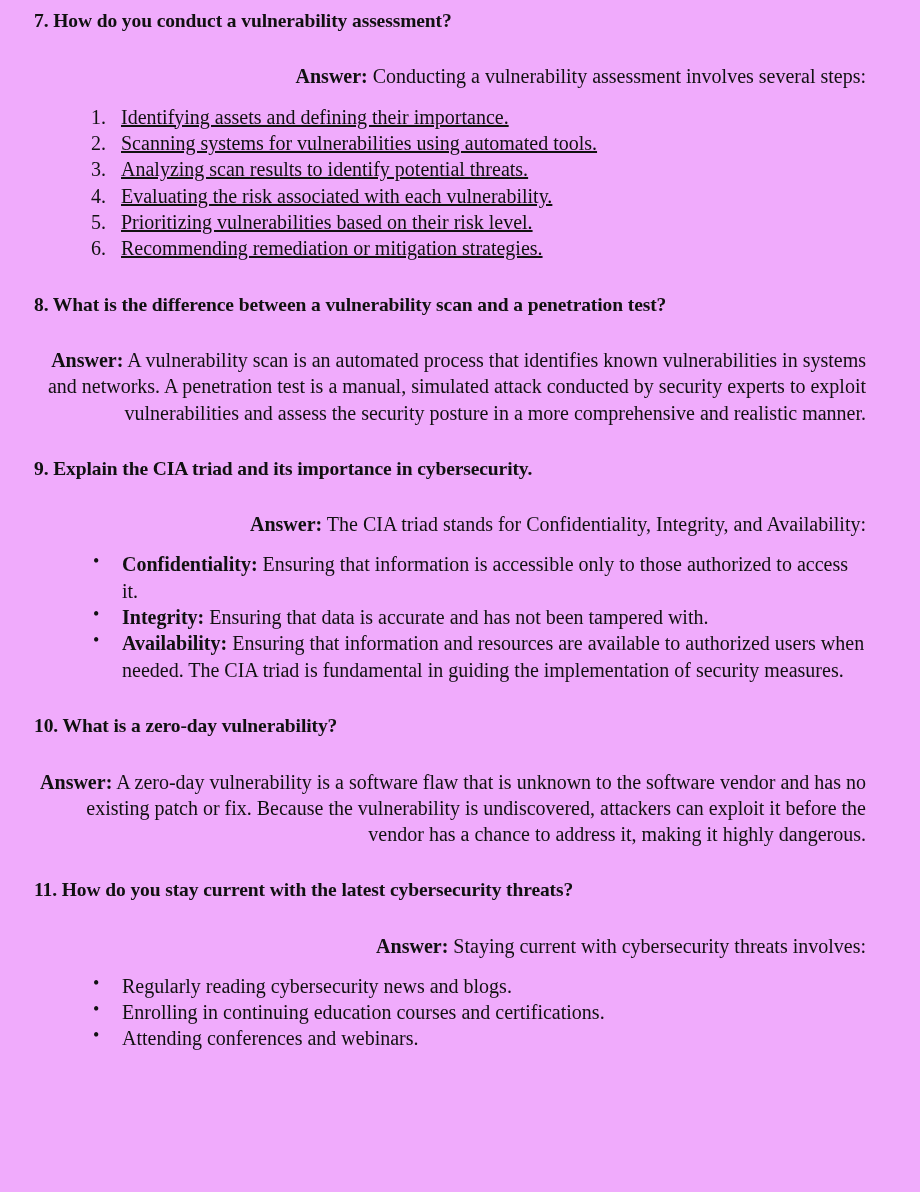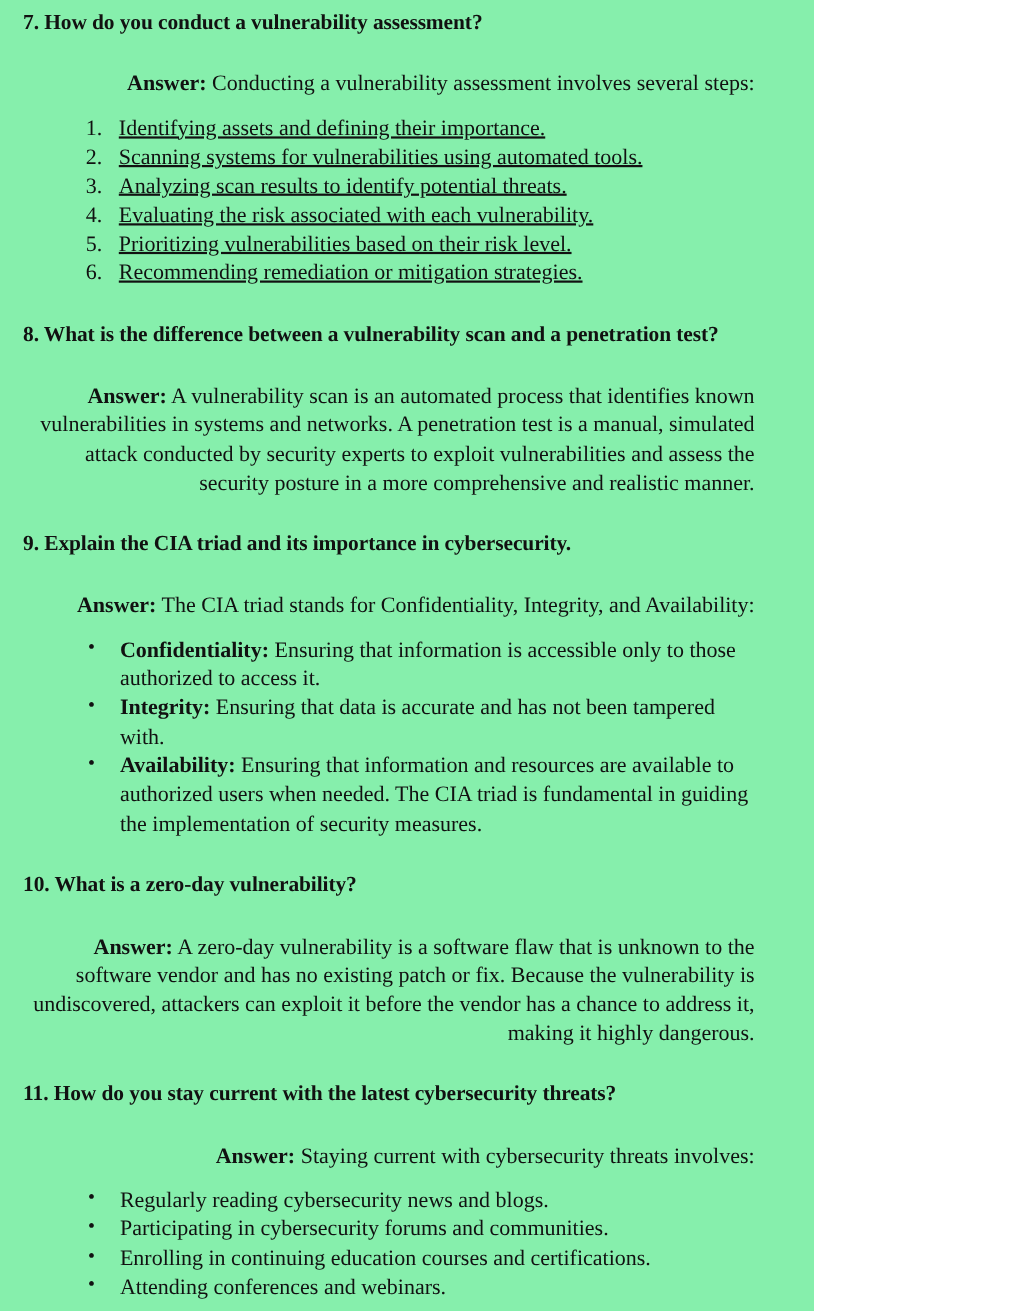--- a/index.html
+++ b/index.html
@@ -8,26 +8,26 @@
     padding: 0;
     background: #ffffff;
   }
   body {
     font-family: "Liberation Serif", "DejaVu Serif", serif;
     color: #111111;
     -webkit-font-smoothing: antialiased;
   }
   .page {
     position: relative;
-    width: 740px;
+    width: 920px;
     height: 1192px;
-    background: #86efac;
+    background: #f0abfc;
     overflow: hidden;
     box-sizing: border-box;
-    padding: 8px 54px 0 21px;
+    padding: 8px 54px 0 34px;
   }
   .qa-block {
     margin: 0;
   }
   h2.question {
     font-size: 19.5px;
     font-weight: bold;
     line-height: 1.30;
     margin: 0;
     padding: 0;
@@ -169,23 +169,20 @@
     <p class="answer">
       <span class="lead">Answer:</span>
       <span>Staying current with cybersecurity threats involves:</span>
     </p>
     <div class="gap-list"></div>
     <ul class="bullets">
       <li>
         <span>Regularly reading cybersecurity news and blogs.</span>
       </li>
       <li>
-        <span>Participating in cybersecurity forums and communities.</span>
-      </li>
-      <li>
         <span>Enrolling in continuing education courses and certifications.</span>
       </li>
       <li>
         <span>Attending conferences and webinars.</span>
       </li>
     </ul>
   </div>
 
 </div>
 

